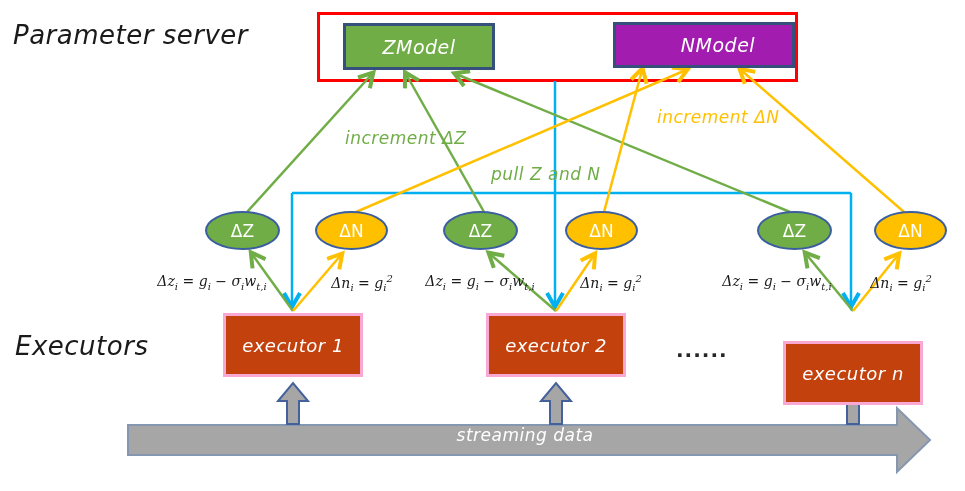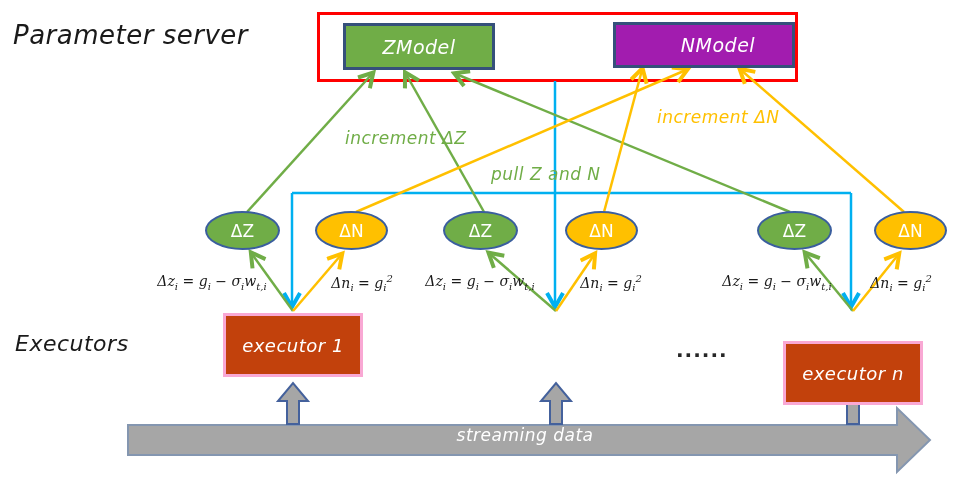--- a/index.html
+++ b/index.html
@@ -1,21 +1,21 @@
 <!DOCTYPE html>
 <html><head>
 <meta charset="utf-8">
 <style>
   html,body{margin:0;padding:0;background:#fff;}
   .stage{position:relative;width:965px;height:491px;background:#ffffff;overflow:hidden;
          font-family:"DejaVu Sans",sans-serif;}
   .stage svg{position:absolute;left:0;top:0;}
   .abs{position:absolute;}
   .hand{font-style:italic;letter-spacing:.5px;}
-  .big-label{font-size:22px;color:#1a1a1a;white-space:nowrap;}
+  .big-label{font-size:26px;color:#1a1a1a;white-space:nowrap;}
   .model-box{position:absolute;display:flex;align-items:center;justify-content:center;
              border:3px solid #35507B;color:#ffffff;font-size:19px;}
   .zmodel{left:343px;top:23px;width:146px;height:41px;background:#70AD47;}
   .nmodel{left:613px;top:22px;width:148px;height:40px;background:#a21caf;padding-left:28px;}
   .ellipse{position:absolute;top:211px;height:35px;border:2.5px solid #3A5E9E;border-radius:50%;
            display:flex;align-items:center;justify-content:center;color:#fff;font-size:17px;}
   .ez{width:71px;background:#70AD47;}
   .en{width:69px;background:#FFC000;}
   .executor{position:absolute;top:313px;width:134px;height:58px;background:#c2410c;
             border:3px solid #f9a8d4;display:flex;align-items:center;justify-content:center;
@@ -119,20 +119,23 @@
   </div>
 
   <div class="ellipse ez" style="left:443px;">
     <span>ΔZ</span>
   </div>
   <div class="ellipse en" style="left:565px;">
     <span>ΔN</span>
   </div>
   <div class="formula" style="left:480px;"><span>Δz</span><sub>i</sub><span> = g</span><sub>i</sub><span> − σ</span><sub>i</sub><span>w</span><sub>t,i</sub></div>
   <div class="formula" style="left:611px;"><span>Δn</span><sub>i</sub><span> = g</span><sub>i</sub><sup>2</sup></div>
+  <div class="executor hand" style="left:486px;">
+    <span>executor 2</span>
+  </div>
 
   <div class="dots">......</div>
 
   <div class="ellipse ez" style="left:757px;">
     <span>ΔZ</span>
   </div>
   <div class="ellipse en" style="left:874px;">
     <span>ΔN</span>
   </div>
   <div class="formula" style="left:777px;"><span>Δz</span><sub>i</sub><span> = g</span><sub>i</sub><span> − σ</span><sub>i</sub><span>w</span><sub>t,i</sub></div>

